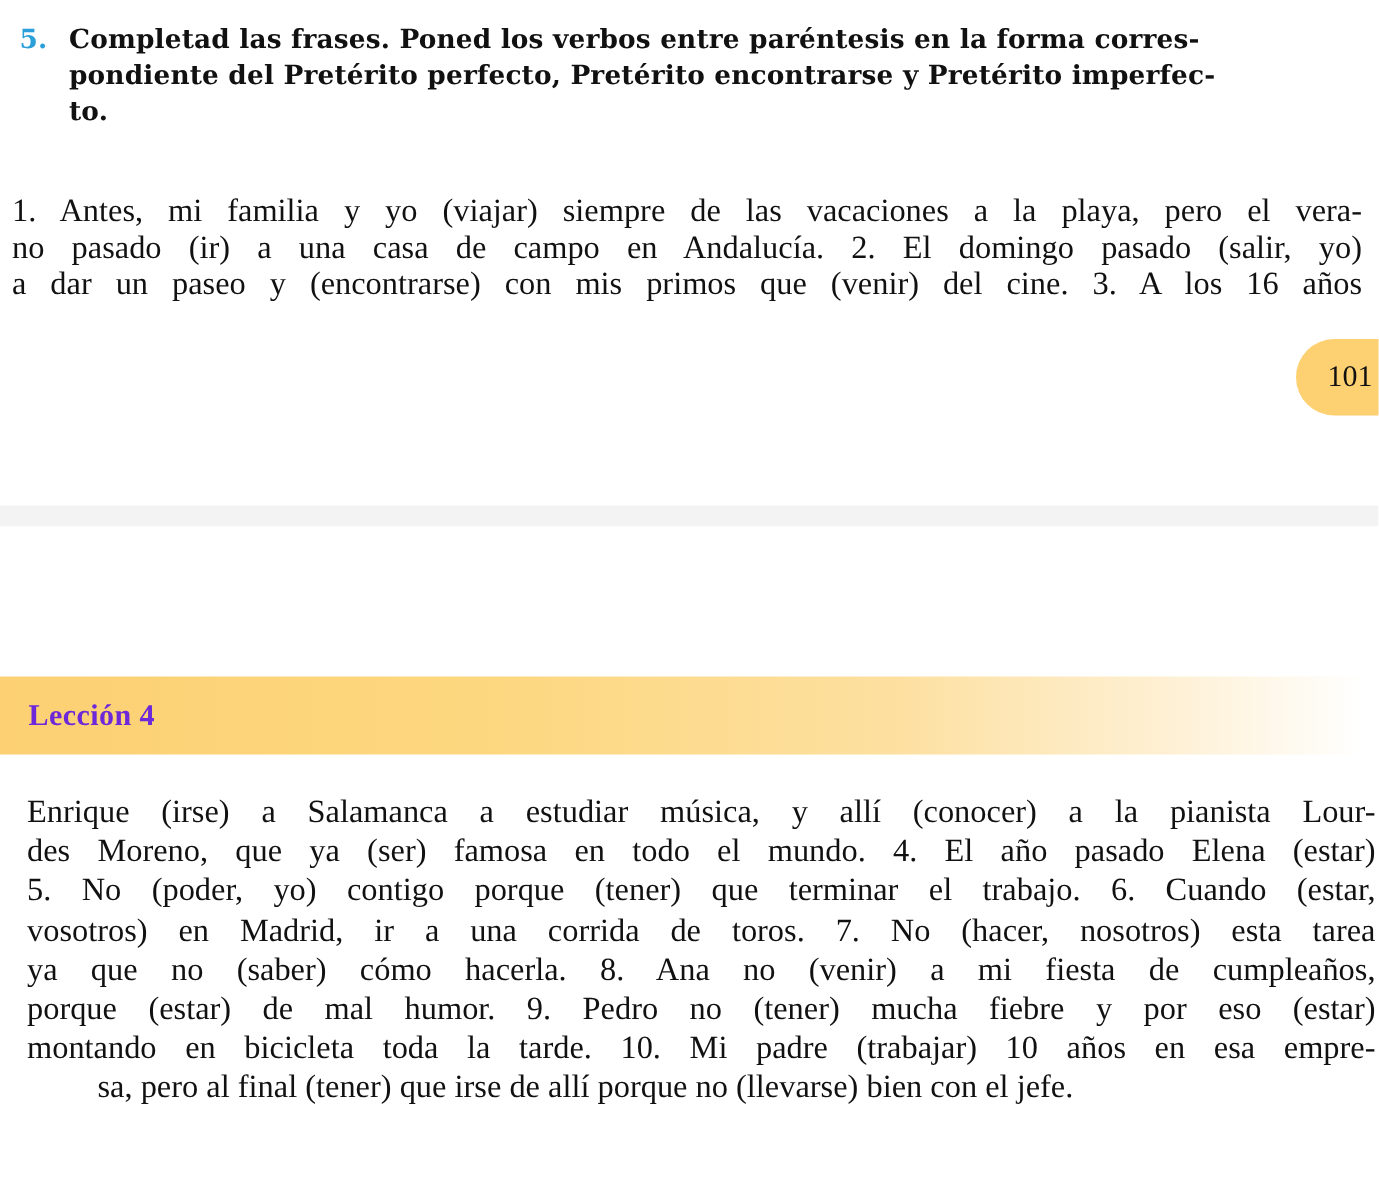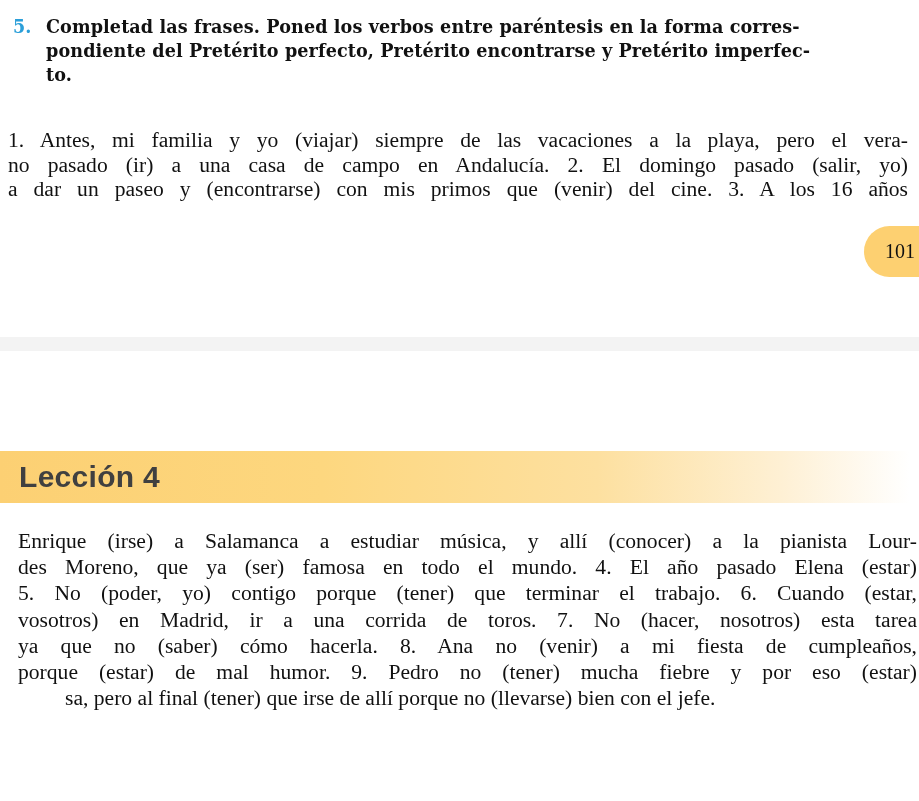--- a/index.html
+++ b/index.html
@@ -104,25 +104,25 @@
       #fcd073 0%,
       #fdd77f 35%,
       #fde0a0 65%,
       #fef0d4 85%,
       #ffffff 99%);
   }
   .lesson-title {
     position: absolute;
     left: 19px;
     top: 457px;
-    font-family: Liberation Sans, sans-serif;
+    font-family: Liberation Serif, serif;
     font-weight: bold;
-    font-size: 30px;
+    font-size: 20px;
     line-height: 40px;
-    color: #404040;
+    color: #6d28d9;
     letter-spacing: 0.3px;
   }
   .para-bottom {
     left: 18px;
     top: 528px;
     width: 899px;
     line-height: 26.2px;
   }
 </style>
 </head>
@@ -151,14 +151,15 @@
 <div class="lesson-banner"></div>
 <div class="lesson-title">Lección 4</div>
 
 <div class="body-text para-bottom">
   <span class="line">Enrique (irse) a Salamanca a estudiar música, y allí (conocer) a la pianista Lour-</span>
   <span class="line">des Moreno, que ya (ser) famosa en todo el mundo. 4. El año pasado Elena (estar)</span>
   <span class="line">5. No (poder, yo) contigo porque (tener) que terminar el trabajo. 6. Cuando (estar,</span>
   <span class="line">vosotros) en Madrid, ir a una corrida de toros. 7. No (hacer, nosotros) esta tarea</span>
   <span class="line">ya que no (saber) cómo hacerla. 8. Ana no (venir) a mi fiesta de cumpleaños,</span>
   <span class="line">porque (estar) de mal humor. 9. Pedro no (tener) mucha fiebre y por eso (estar)</span>
+  <span class="line">montando en bicicleta toda la tarde. 10. Mi padre (trabajar) 10 años en esa empre-</span>
   <span class="line" style="text-align:left;text-align-last:left;margin-left:47px;">sa, pero al final (tener) que irse de allí porque no (llevarse) bien con el jefe.</span>
 </div>
 
 </body></html>

